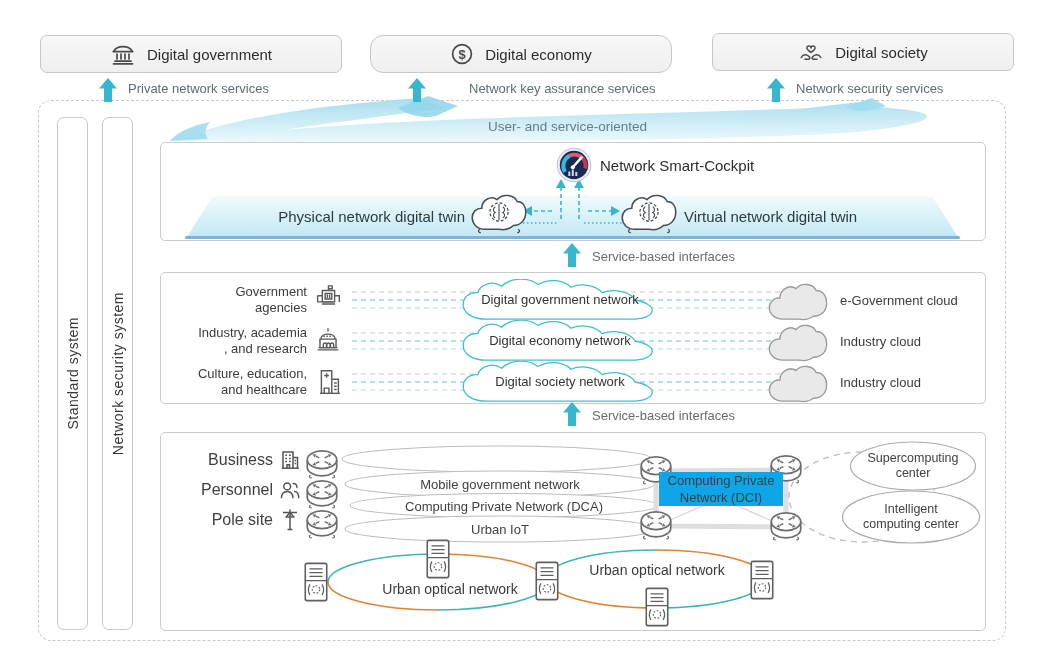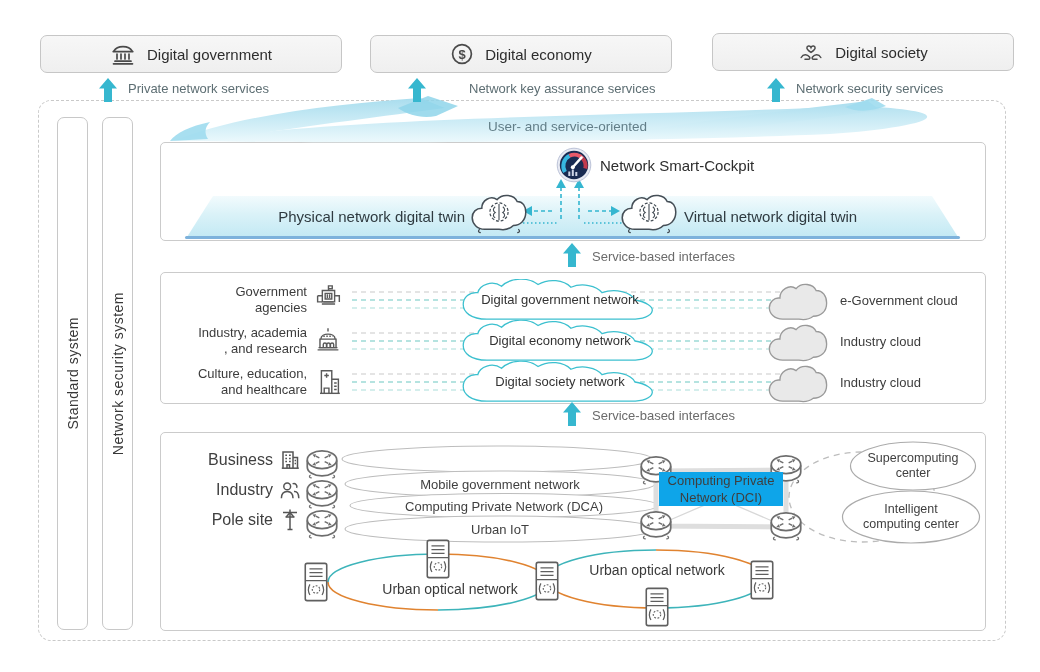--- a/index.html
+++ b/index.html
@@ -228,21 +228,21 @@
       <path d="M656 608 A110 29 0 0 1 546 579" stroke="#e08330"></path>
     </g>
   </svg>
 
   <div class="abs top-box z3" style="left:40px;top:35px;">
     <svg width="26" height="24" viewBox="0 0 26 24">
         <use href="#sym-bank"></use>
       </svg>
     <span class="tlabel">Digital government</span>
   </div>
-  <div class="abs top-box z3" style="left:370px;top:35px;">
+  <div class="abs top-box z3" style="left:370px;top:35px;border-radius:13px;">
     <svg width="24" height="24" viewBox="0 0 24 24">
         <use href="#sym-dollar"></use>
       </svg>
     <span class="tlabel">Digital economy</span>
   </div>
   <div class="abs top-box z3" style="left:700px;top:33px;margin-left:12px;">
     <svg width="26" height="24" viewBox="0 0 26 24">
         <use href="#sym-hands-heart"></use>
       </svg>
     <span class="tlabel">Digital society</span>
@@ -351,21 +351,21 @@
   <div class="abs panel z1" style="left:160px;top:432px;width:824px;height:197px;"></div>
 
   <div class="abs access-lbl z3" style="left:165px;top:451px;width:108px;">Business</div>
   <svg class="abs z3" style="left:278px;top:448px;" width="24" height="24" viewBox="0 0 24 24">
       <use href="#sym-office"></use>
     </svg>
   <svg class="abs z3" style="left:303px;top:446px;" width="38" height="38" viewBox="0 0 40 40">
       <use href="#sym-router"></use>
     </svg>
 
-  <div class="abs access-lbl z3" style="left:165px;top:481px;width:108px;">Industry</div>
+  <div class="abs access-lbl z3" style="left:165px;top:481px;width:108px;">Personnel</div>
   <svg class="abs z3" style="left:278px;top:479px;" width="24" height="22" viewBox="0 0 24 22">
       <use href="#sym-people"></use>
     </svg>
   <svg class="abs z3" style="left:303px;top:476px;" width="38" height="38" viewBox="0 0 40 40">
       <use href="#sym-router"></use>
     </svg>
 
   <div class="abs access-lbl z3" style="left:165px;top:511px;width:108px;">Pole site</div>
   <svg class="abs z3" style="left:278px;top:506px;" width="24" height="26" viewBox="0 0 24 26">
       <use href="#sym-pole"></use>

